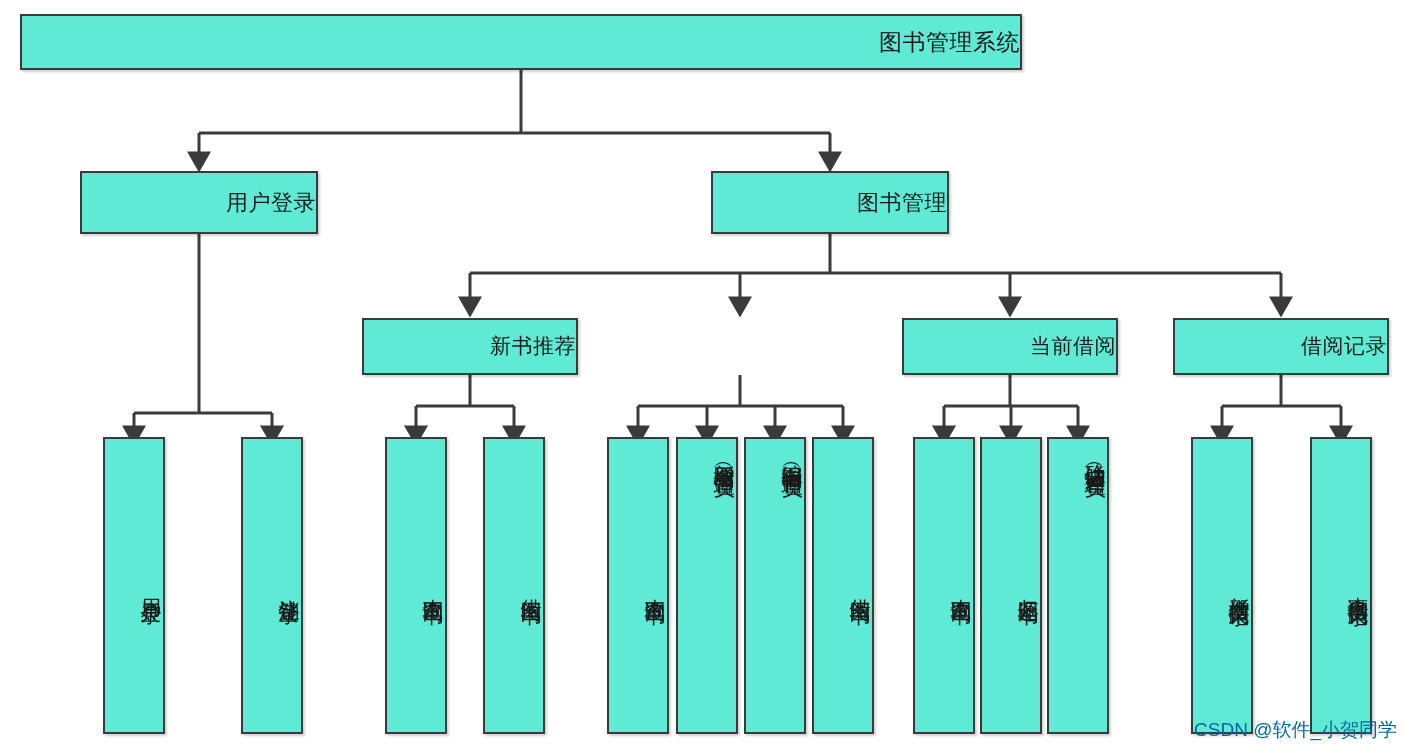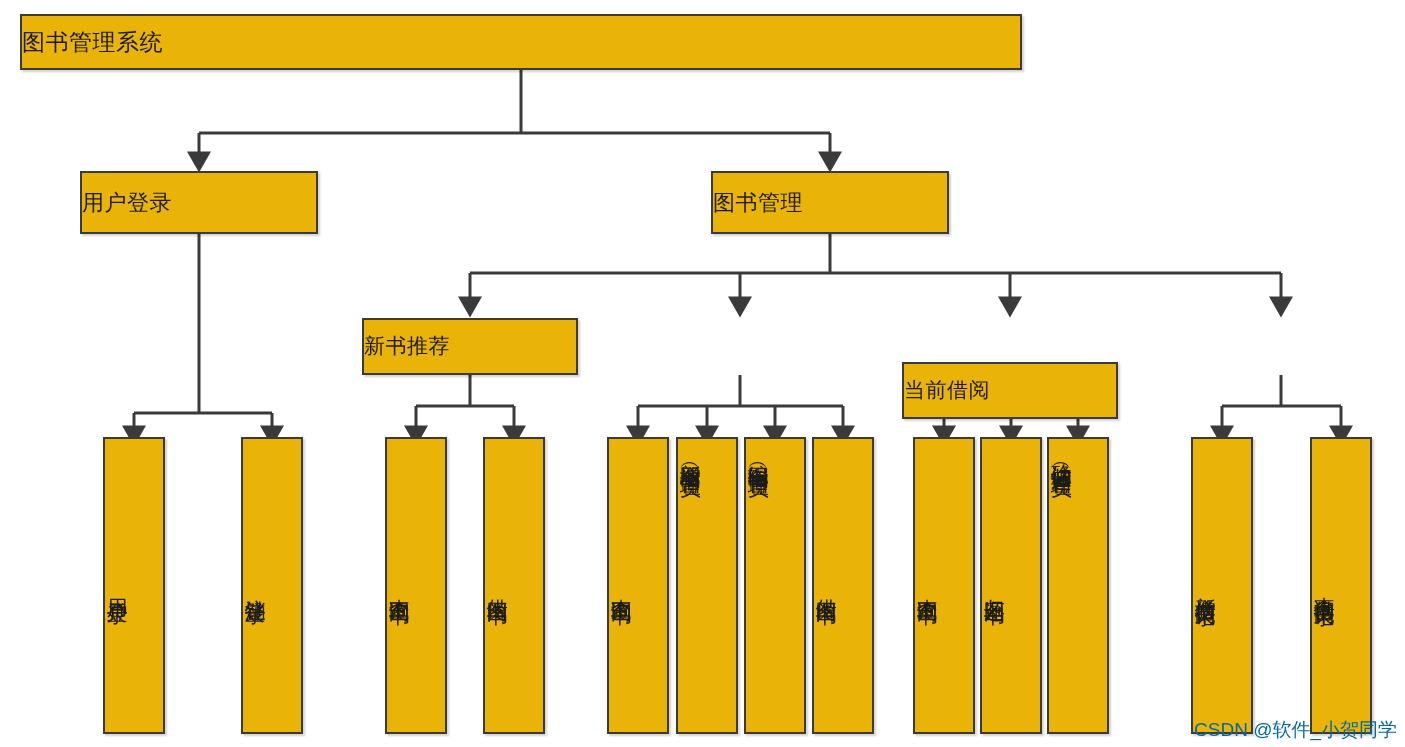--- a/index.html
+++ b/index.html
@@ -20,26 +20,26 @@
   #diagram-svg {
     position: absolute;
     left: 0;
     top: 0;
     width: 1405px;
     height: 747px;
   }
   .node-box {
     position: absolute;
     box-sizing: border-box;
-    background: #eab308;
+    background: #5eead4;
     border: 2px solid #3a3a3a;
     box-shadow: 2px 2px 2px rgba(0,0,0,0.18);
     display: flex;
     align-items: center;
-    justify-content: flex-start;
+    justify-content: flex-end;
     color: #1b1b1b;
   }
   .node-label {
     font-size: 21px;
     line-height: 1.15;
     white-space: nowrap;
     letter-spacing: 0.5px;
   }
   .node-box.vertical .node-label {
     writing-mode: vertical-rl;
@@ -132,22 +132,25 @@
   <div class="node-box level2" style="left:80px; top:171px; width:238px; height:63px;">
     <span class="node-label">用户登录</span>
   </div>
   <div class="node-box level2" style="left:711px; top:171px; width:238px; height:63px;">
     <span class="node-label">图书管理</span>
   </div>
 
   <div class="node-box level3" style="left:362px; top:318px; width:216px; height:57px;">
     <span class="node-label">新书推荐</span>
   </div>
-  <div class="node-box level3" style="left:902px; top:318px; width:216px; height:57px;margin-top:44px;">
+  <div class="node-box level3" style="left:902px; top:318px; width:216px; height:57px;">
     <span class="node-label">当前借阅</span>
+  </div>
+  <div class="node-box level3" style="left:1173px; top:318px; width:216px; height:57px;">
+    <span class="node-label">借阅记录</span>
   </div>
 
   <div class="node-box vertical mid" style="left:103px; top:437px; width:62px; height:297px;">
     <span class="node-label">用户登录</span>
   </div>
   <div class="node-box vertical mid" style="left:241px; top:437px; width:62px; height:297px;">
     <span class="node-label">注销登录</span>
   </div>
 
   <div class="node-box vertical mid" style="left:385px; top:437px; width:62px; height:297px;">

